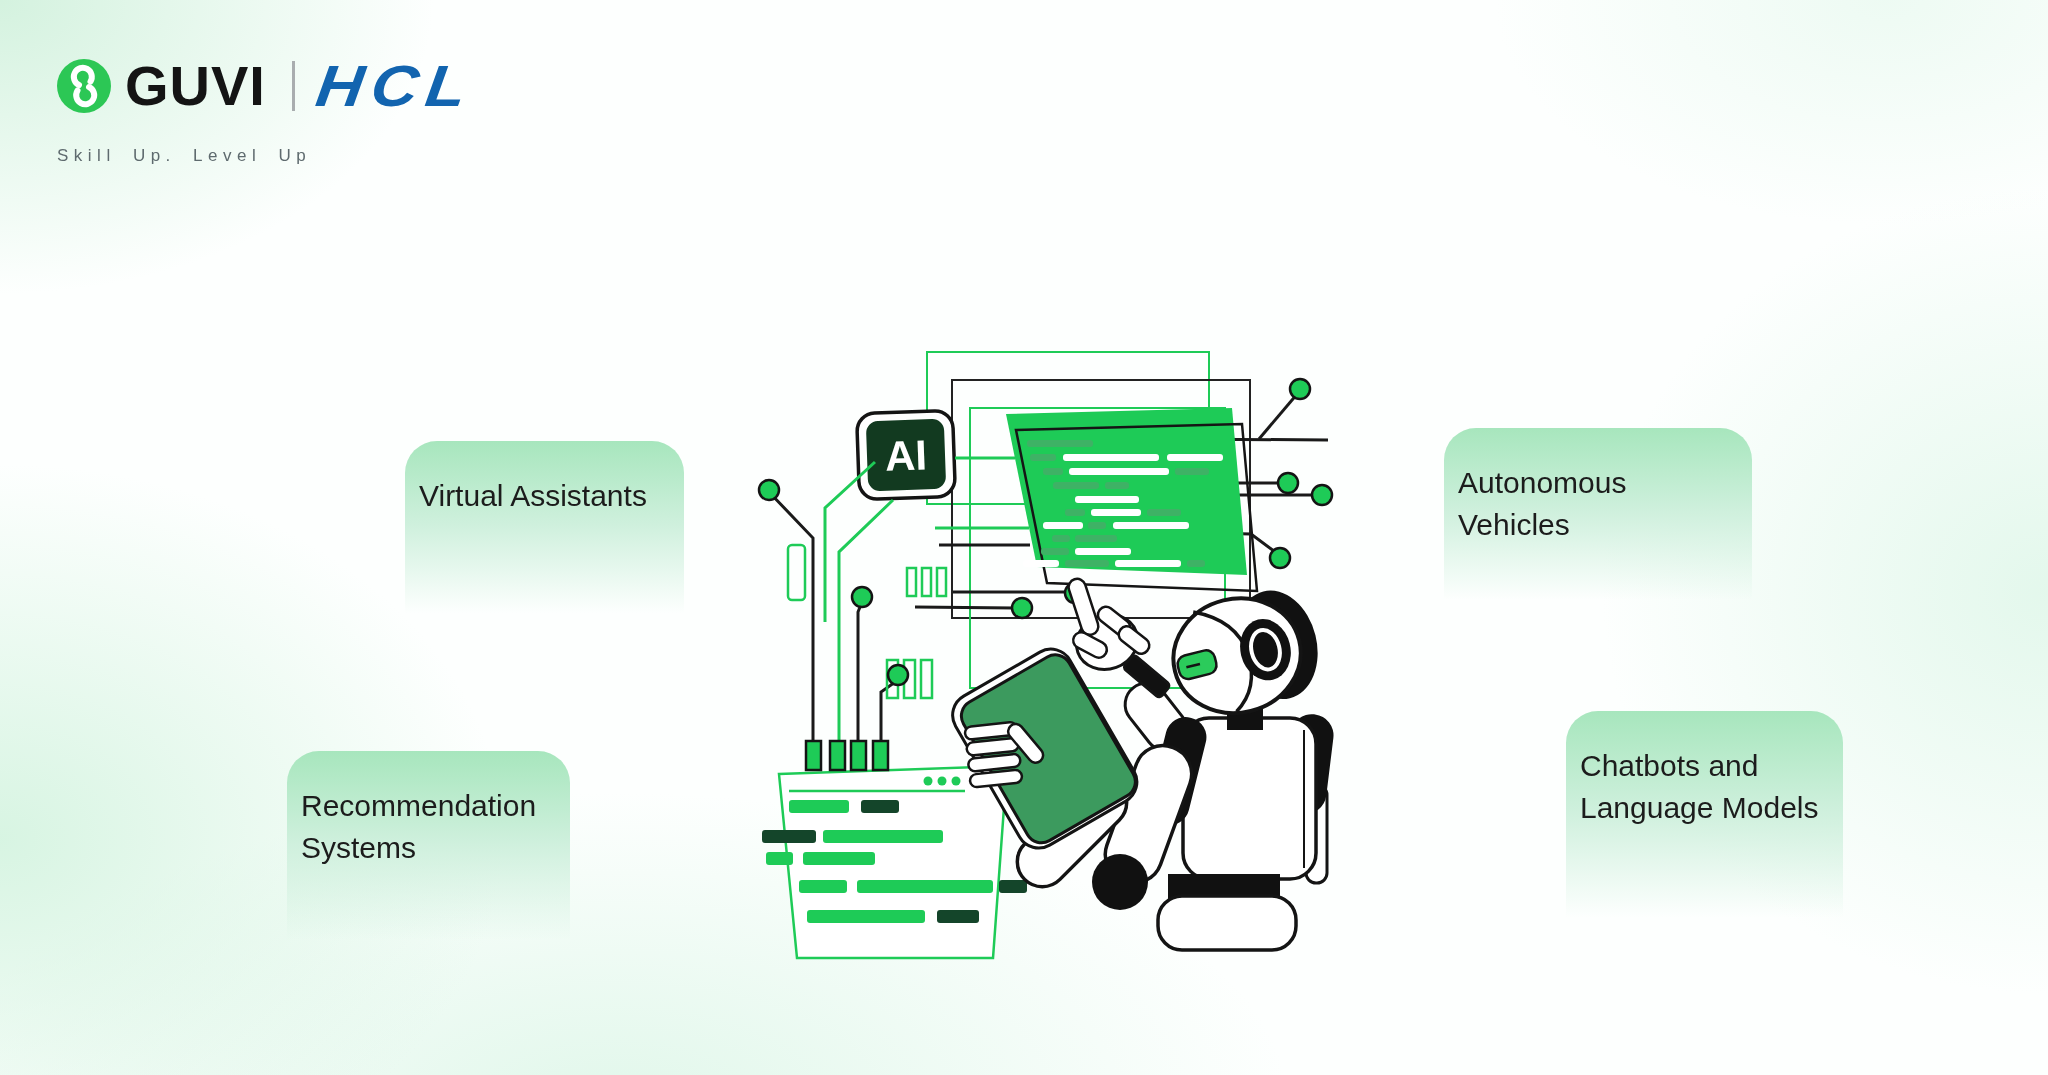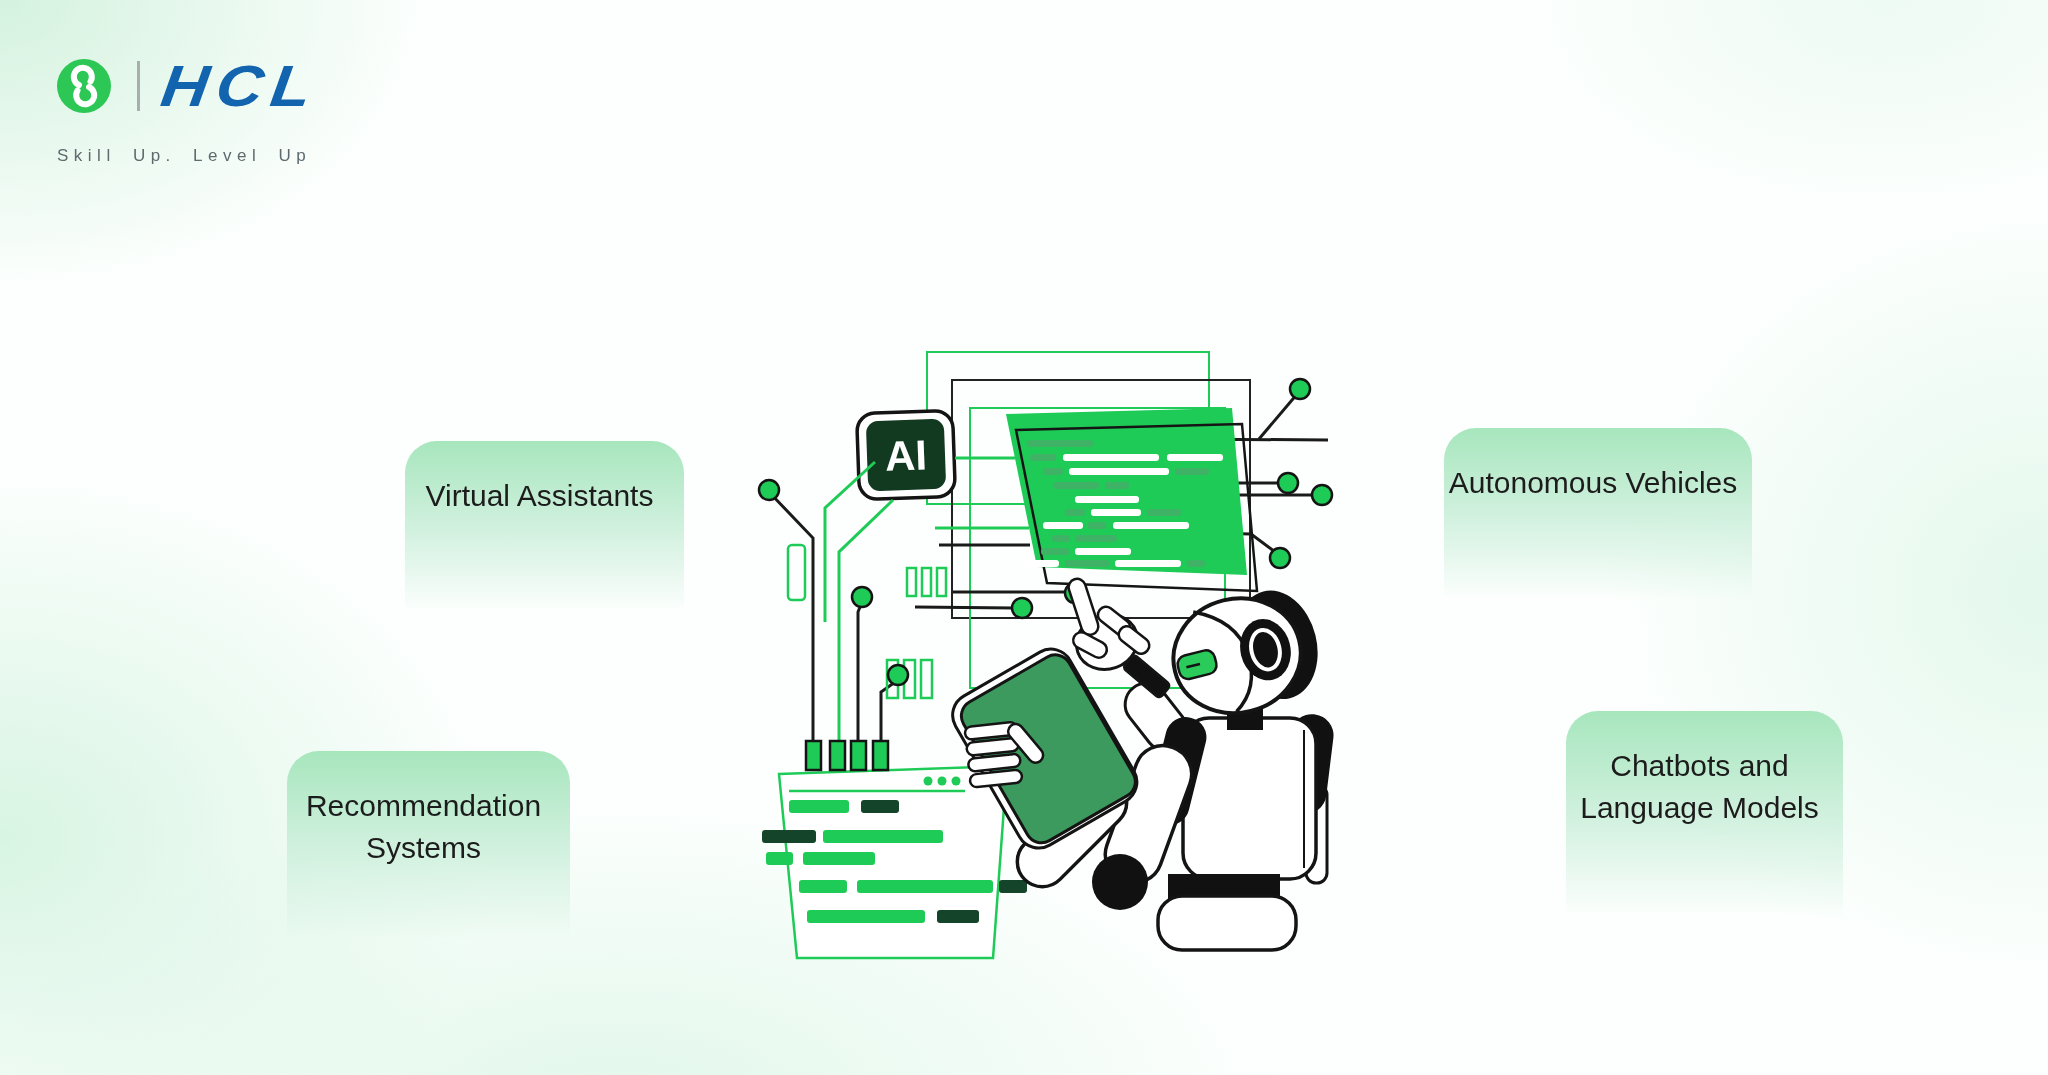--- a/index.html
+++ b/index.html
@@ -18,22 +18,22 @@
   .logo{position:absolute;left:57px;top:52px;}
   .logo-row{display:flex;align-items:center;}
   .logo-circle{width:54px;height:54px;border-radius:50%;background:#2CC755;display:flex;align-items:center;justify-content:center;}
   .guvi-text{margin-left:14px;font-size:56px;font-weight:700;color:#141414;letter-spacing:1px;}
   .logo-divider{width:3px;height:50px;background:#a9adaf;margin:0 22px 0 26px;}
   .hcl-text{font-size:58px;font-weight:700;font-style:italic;color:#1264AF;letter-spacing:7px;transform:skewX(-8deg) scaleX(1.12);transform-origin:left center;display:inline-block;}
   .tagline{margin-top:27px;font-size:17px;letter-spacing:5.5px;word-spacing:7px;color:#5E6A6E;}
   
   .page-title{position:absolute;left:0;right:0;top:196px;text-align:center;font-size:74px;font-weight:700;color:#0c0c0c;letter-spacing:-.5px;}
   
-  .card{position:absolute;border-radius:32px;box-sizing:border-box;text-align:center;
-    padding:34px 14px 0 4px;font-size:30px;line-height:42px;color:#1c1c1c;
+  .card{position:absolute;border-radius:32px;box-sizing:border-box;
+    padding:34px 14px 0 14px;font-size:30px;line-height:42px;color:#1c1c1c;
     background:linear-gradient(180deg,#A7E6BD 0%,#CFF0DD 42%,rgba(250,253,251,0) 86%);}
   .card.c1{left:405px;top:441px;width:279px;height:200px;}
   .card.c2{left:1444px;top:428px;width:308px;height:200px;}
   .card.c3{left:287px;top:751px;width:283px;height:220px;}
   .card.c4{left:1566px;top:711px;width:277px;height:240px;}
   
   .illus{position:absolute;left:575px;top:290px;width:800px;height:700px;}
 </style>
 </head>
 <body>
@@ -43,20 +43,21 @@
   <div class="logo">
     <div class="logo-row">
       <div class="logo-circle">
         <svg width="54" height="54" viewBox="0 0 54 54">
           <g fill="none" stroke="#ffffff" stroke-width="6" stroke-linecap="round">
             <path d="M22 26 a9 9 0 1 1 11.5 -3.5"></path>
             <path d="M32 28 a9 9 0 1 1 -11.5 3.5"></path>
           </g>
         </svg>
       </div>
+      <div class="guvi-text">GUVI</div>
       <div class="logo-divider"></div>
       <div class="hcl-text">HCL</div>
     </div>
     <div class="tagline">Skill Up. Level Up</div>
   </div>
 
 
   <div class="card c1">
     <span>Virtual Assistants</span>
   </div>

